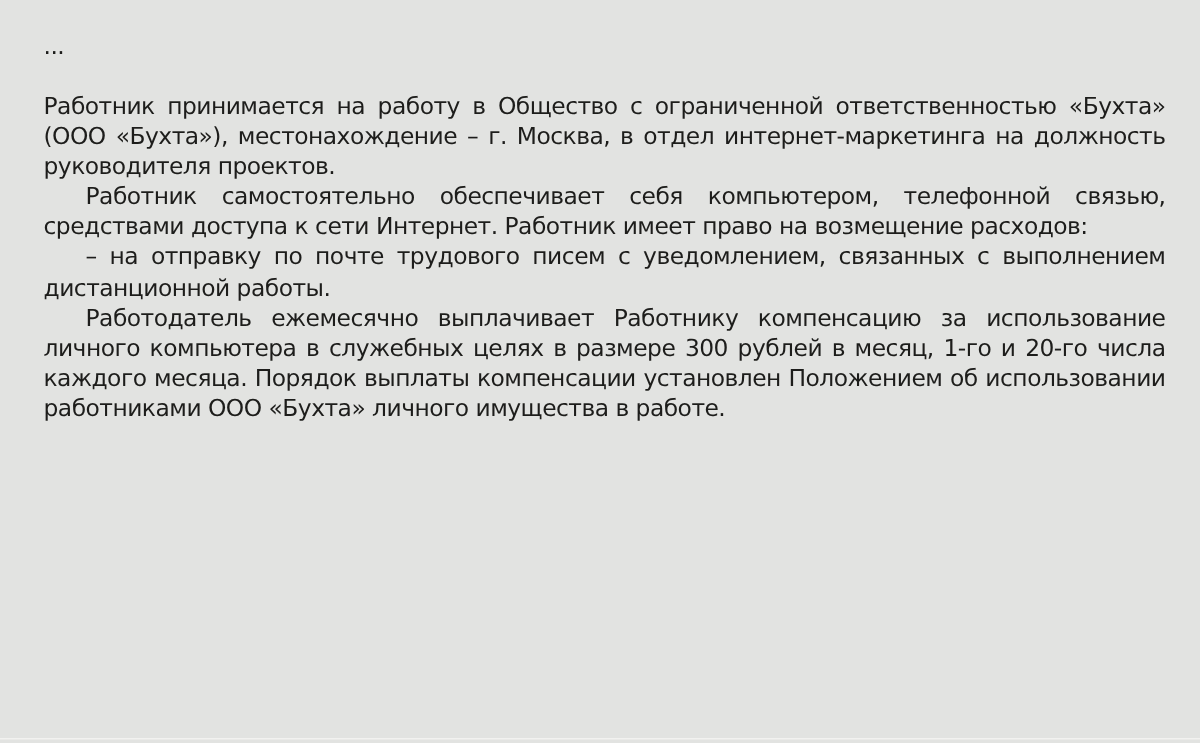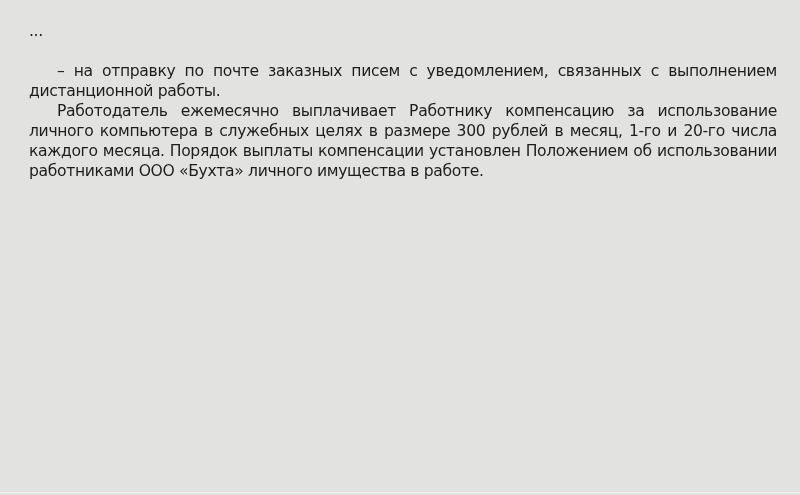--- a/index.html
+++ b/index.html
@@ -43,16 +43,18 @@
       bottom: 2px;
       height: 1px;
       background: #f2f2f0;
     }
   </style>
 </head>
 <body>
 
 <div class="doc">
   <div class="ellipsis">...</div>
-  <p class="para indent">– на отправку по почте заказных писем с уведомлением, связанных с выполнением дистанционной работы.</p>
+  <p class="para">Работник принимается на работу в Общество с ограниченной ответственностью «Бухта» (ООО «Бухта»), местонахождение – г. Москва, в отдел интернет-маркетинга на должность руководителя проектов.</p>
+  <p class="para indent">Работник самостоятельно обеспечивает себя компьютером, телефонной связью, средствами доступа к сети Интернет. Работник имеет право на возмещение расходов:</p>
+  <p class="para indent">– на отправку по почте трудового писем с уведомлением, связанных с выполнением дистанционной работы.</p>
   <p class="para indent">Работодатель ежемесячно выплачивает Работнику компенсацию за использование личного компьютера в служебных целях в размере 300 рублей в месяц, 1-го и 20-го числа каждого месяца. Порядок выплаты компенсации установлен Положением об использовании работниками ООО «Бухта» личного имущества в работе.</p>
 </div>
 <div class="bottom-line"></div>
 
 </body></html>

